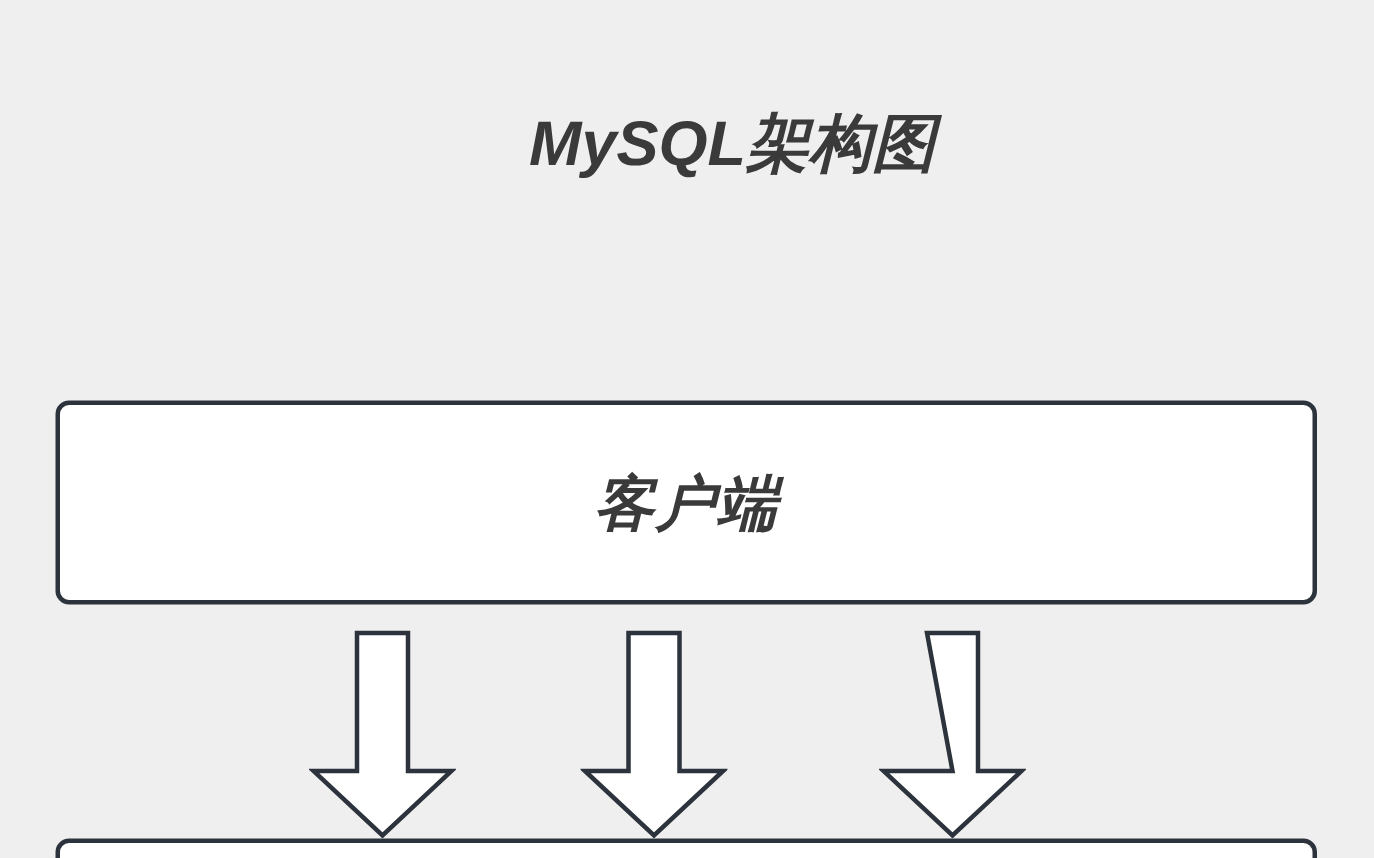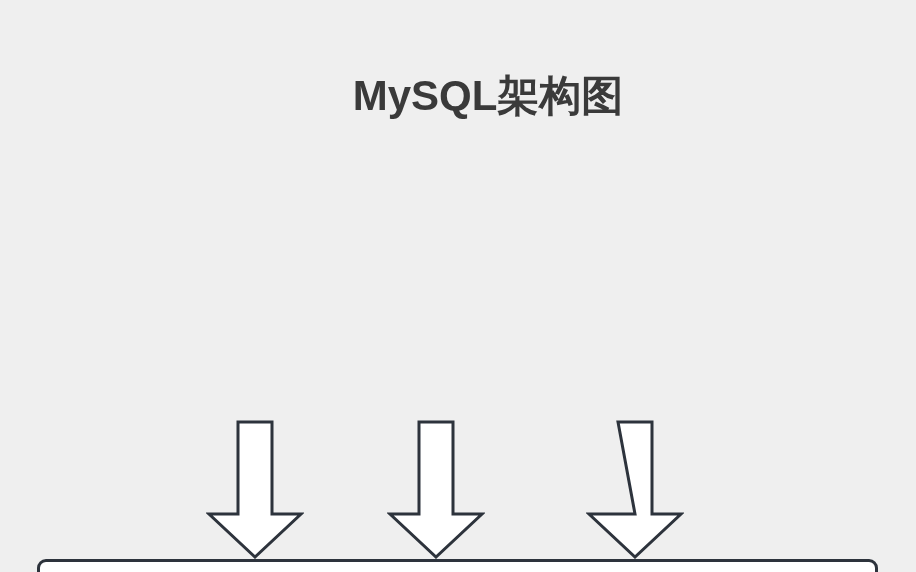--- a/index.html
+++ b/index.html
@@ -13,20 +13,21 @@
     width: 916px;
     height: 572px;
     overflow: hidden;
     background: var(--bg);
     font-family: "Liberation Sans", "DejaVu Sans", sans-serif;
   }
   .stage {
     position: relative;
     width: 892px;
     height: 572px;
+    font-style: italic;
   }
   .diagram-title {
     position: absolute;
     top: 72px;
     left: 488px;
     transform: translateX(-50%);
     font-size: 42px;
     font-weight: bold;
     color: var(--text);
     white-space: nowrap;
@@ -68,20 +69,23 @@
   .arrow-2 { left: 387px; }
   .arrow-3 { left: 586px; }
 </style>
 </head>
 <body>
 
 <div class="stage">
 
   <div class="diagram-title">MySQL架构图</div>
 
+  <div class="node node-client">
+    <span class="node-label">客户端</span>
+  </div>
 
   <div class="down-arrow arrow-1">
     <svg viewBox="0 0 98 139" xmlns="http://www.w3.org/2000/svg">
       <polygon points="32,2 66,2 66,94 95,94 49,137 3,94 32,94" fill="#ffffff" stroke="#2d333c" stroke-width="3" stroke-linejoin="miter"></polygon>
     </svg>
   </div>
 
   <div class="down-arrow arrow-2">
     <svg viewBox="0 0 98 139" xmlns="http://www.w3.org/2000/svg">
       <polygon points="32,2 66,2 66,94 95,94 49,137 3,94 32,94" fill="#ffffff" stroke="#2d333c" stroke-width="3" stroke-linejoin="miter"></polygon>

